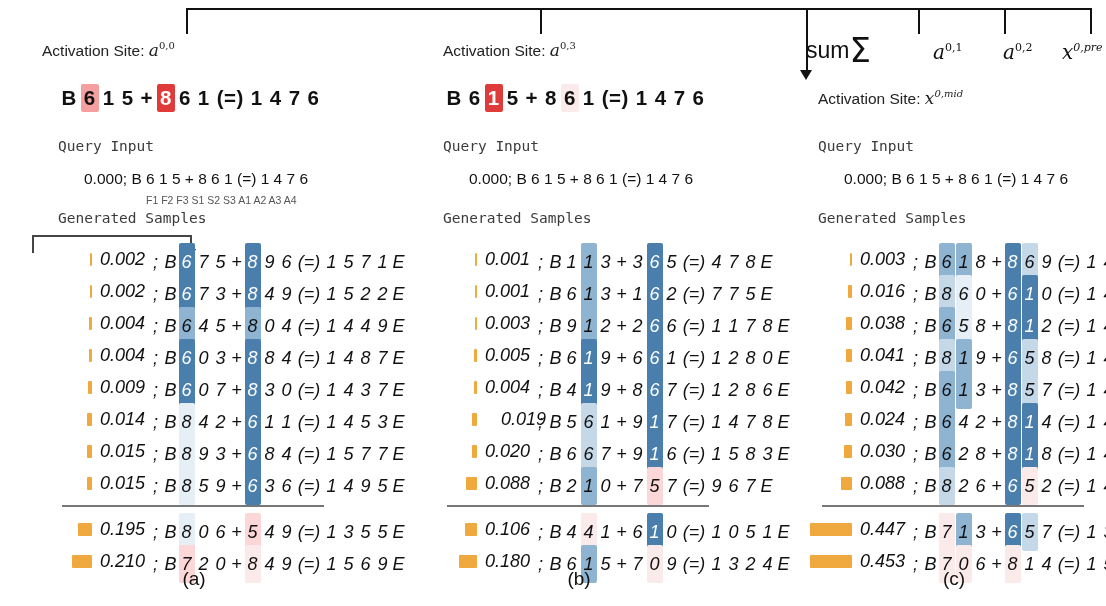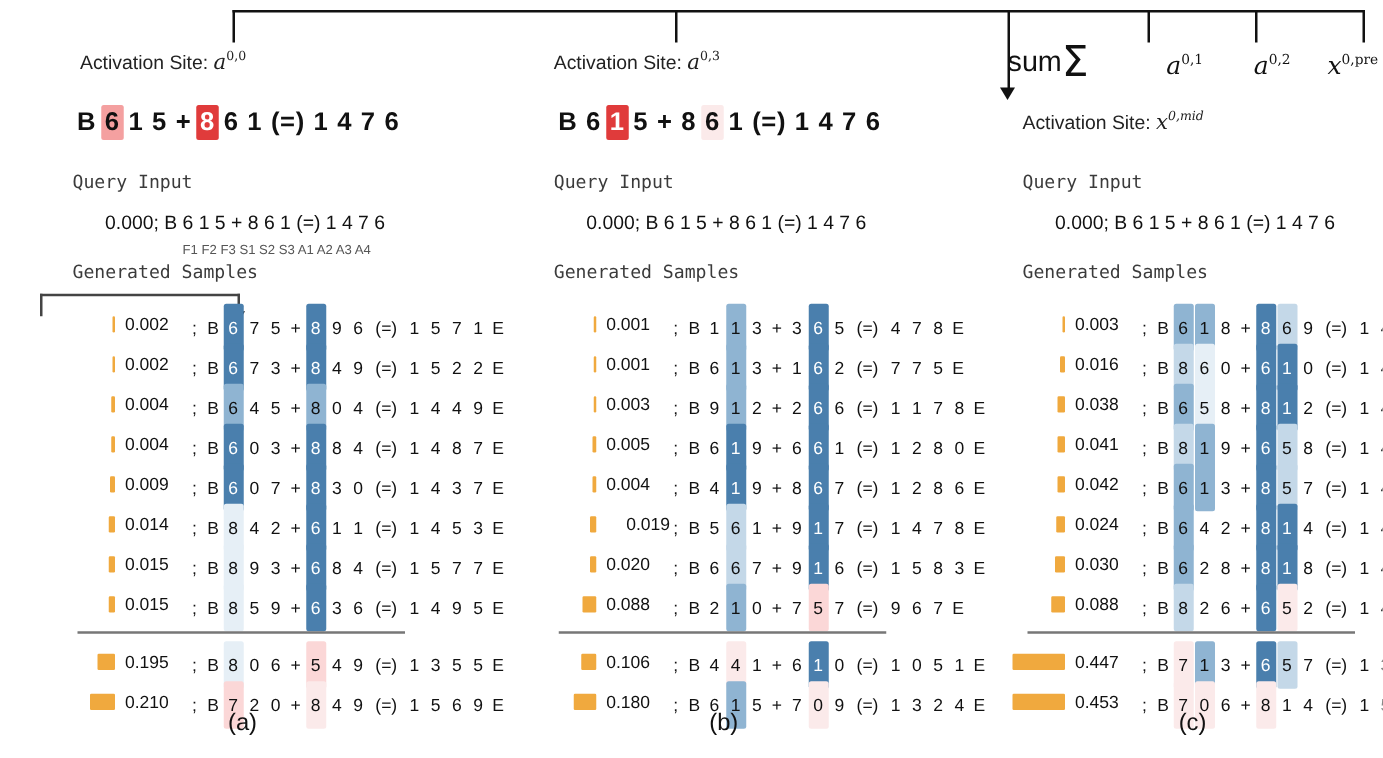--- a/index.html
+++ b/index.html
@@ -18,21 +18,21 @@
     border-left:6px solid transparent;border-right:6px solid transparent;
     border-top:10px solid #111;}
 
   .sum-label{position:absolute;left:806px;top:30px;font-size:23px;color:#111;
     letter-spacing:0px;white-space:nowrap;}
   .sum-label .sig{font-size:34px;vertical-align:-4px;font-family:"DejaVu Sans",sans-serif;}
 
   .site-tag{position:absolute;font-size:20px;font-style:italic;
     font-family:"DejaVu Serif", serif;color:#111;white-space:nowrap;}
   .site-tag sup{font-size:11px;font-style:normal;font-family:"DejaVu Serif",serif;}
-  .site-tag sup.it{}
+  .site-tag sup.it{font-style:italic;}
 
   
   .panel{position:absolute;top:0;width:368px;height:606px;}
   .p-a{left:0;}
   .p-b{left:385px;}
   .p-c{left:760px;}
 
   .panel-title{position:absolute;font-size:15.5px;color:#222;white-space:nowrap;}
   .panel-title .math{font-family:"DejaVu Serif",serif;font-style:italic;font-size:17px;}
   .panel-title .math sup{font-size:10px;font-style:normal;}
@@ -42,21 +42,21 @@
     letter-spacing:0.5px;}
   .eq-line .ch{display:inline-block;padding:2px 3px;border-radius:2px;margin:0 0.5px;}
 
   .section-label{position:absolute;font-family:"DejaVu Sans Mono",monospace;
     font-size:14.5px;color:#3b3b3b;white-space:nowrap;}
 
   .query-row{position:absolute;font-size:15.5px;white-space:nowrap;color:#111;}
   .pos-labels{position:absolute;font-size:10.5px;color:#555;white-space:nowrap;}
 
   .rows{position:absolute;}
-  .row{position:relative;height:32px;line-height:32px;white-space:nowrap;font-size:14px;color:#111;}
+  .row{position:relative;height:32px;line-height:32px;white-space:nowrap;font-size:18px;color:#111;font-style:italic;}
   .bar{position:absolute;height:13px;top:9.5px;background:#f0a93e;border-radius:1px;}
   .val{position:absolute;font-variant-numeric:tabular-nums;}
   .seq{position:absolute;}
   .seq .ch{display:inline-block;width:14px;text-align:center;border-radius:2px;
     padding:3px 1px;margin:0 0.5px;}
   .seq .op{display:inline-block;width:14px;text-align:center;margin:0 0.5px;}
   .seq .eqp{display:inline-block;width:26px;text-align:center;margin:0 1px;}
 
   .sep{position:absolute;height:2px;background:#777;}
 
@@ -94,21 +94,21 @@
 
   <div class="dld-bracket" style="left:32px;top:235px;width:160px;height:28px;">
     <div class="h" style="left:0;top:0;width:160px;"></div>
     <div class="v" style="left:0;top:0;height:18px;"></div>
     <div class="v" style="left:158px;top:0;height:18px;"></div>
   </div>
   <div class="arrow-head" style="left:184px;top:249px;"></div>
 
   <div id="panels">
       <div class="panel p-a" style="left: 0px;">
-        <div class="panel-title" style="left: 64px; top: 40px;"><span>Activation Site: </span><span class="math">a<sup>0,0</sup></span></div>
+        <div class="panel-title" style="left: 42px; top: 40px;"><span>Activation Site: </span><span class="math">a<sup>0,0</sup></span></div>
         <div class="eq-line" style="left: 58px; top: 84px;"><span class="ch" style="background: transparent; color: rgb(17, 17, 17);">B</span><span class="ch" style="background: rgb(244, 160, 160); color: rgb(17, 17, 17);">6</span><span class="ch" style="background: transparent; color: rgb(17, 17, 17);">1</span><span class="ch" style="background: transparent; color: rgb(17, 17, 17);">5</span><span class="ch" style="background: transparent; color: rgb(17, 17, 17);">+</span><span class="ch" style="background: rgb(224, 59, 59); color: rgb(255, 255, 255);">8</span><span class="ch" style="background: transparent; color: rgb(17, 17, 17);">6</span><span class="ch" style="background: transparent; color: rgb(17, 17, 17);">1</span><span class="ch" style="background: transparent; color: rgb(17, 17, 17);">(=)</span><span class="ch" style="background: transparent; color: rgb(17, 17, 17);">1</span><span class="ch" style="background: transparent; color: rgb(17, 17, 17);">4</span><span class="ch" style="background: transparent; color: rgb(17, 17, 17);">7</span><span class="ch" style="background: transparent; color: rgb(17, 17, 17);">6</span></div>
         <div class="section-label" style="left: 58px; top: 138px;">Query Input</div>
         <div class="query-row" style="left: 84px; top: 170px;">0.000; B 6 1 5 + 8 6 1 (=) 1 4 7 6</div>
         <div class="pos-labels" style="left: 146px; top: 194px;">F1 F2 F3   S1 S2 S3    A1 A2 A3 A4</div>
         <div class="section-label" style="left: 58px; top: 210px;">Generated Samples</div>
         <div class="rows" style="left: 0px; top: 243px; width: 368px;">
           <div class="row" style="position: absolute; left: 0px; top: 0px; width: 368px;">
             <div class="bar" style="width: 2px; left: 90px; background: rgb(240, 169, 62);"></div>
             <div class="val" style="left: 100px;">0.002</div>
             <div class="seq" style="left: 148px;"><span class="op">; </span><span class="op">B</span><span class="ch" style="background: rgb(74, 127, 173); color: rgb(255, 255, 255);">6</span><span class="ch" style="background: transparent; color: rgb(17, 17, 17);">7</span><span class="ch" style="background: transparent; color: rgb(17, 17, 17);">5</span><span class="op">+</span><span class="ch" style="background: rgb(74, 127, 173); color: rgb(255, 255, 255);">8</span><span class="ch" style="background: transparent; color: rgb(17, 17, 17);">9</span><span class="ch" style="background: transparent; color: rgb(17, 17, 17);">6</span><span class="eqp">(=)</span><span class="ch" style="background: transparent; color: rgb(17, 17, 17);">1</span><span class="ch" style="background: transparent; color: rgb(17, 17, 17);">5</span><span class="ch" style="background: transparent; color: rgb(17, 17, 17);">7</span><span class="ch" style="background: transparent; color: rgb(17, 17, 17);">1</span><span class="op">E</span></div>

